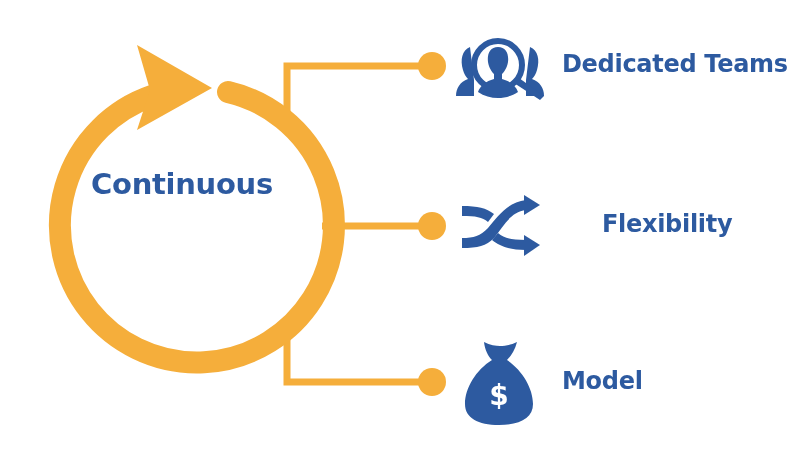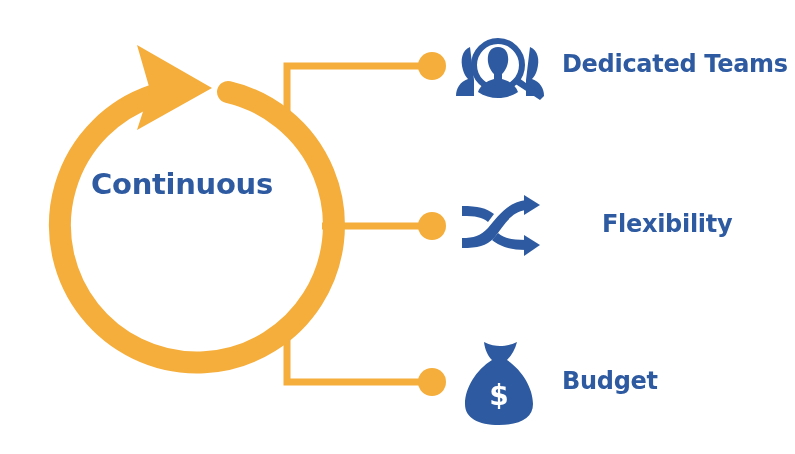--- a/index.html
+++ b/index.html
@@ -54,13 +54,13 @@
     <text x="499" y="405" text-anchor="middle" fill="#ffffff" font-family="DejaVu Sans, sans-serif" font-weight="bold" font-size="28">$</text>
   </g>
 </svg>
 
 <div class="center-title">
   <span>Continuous</span>
 </div>
 
 <div class="label" style="top:50px;">Dedicated Teams</div>
 <div class="label" style="top:210px;margin-left:40px;">Flexibility</div>
-<div class="label" style="top:367px;">Budget</div>
+<div class="label" style="top:367px;">Model</div>
 
 </body></html>

